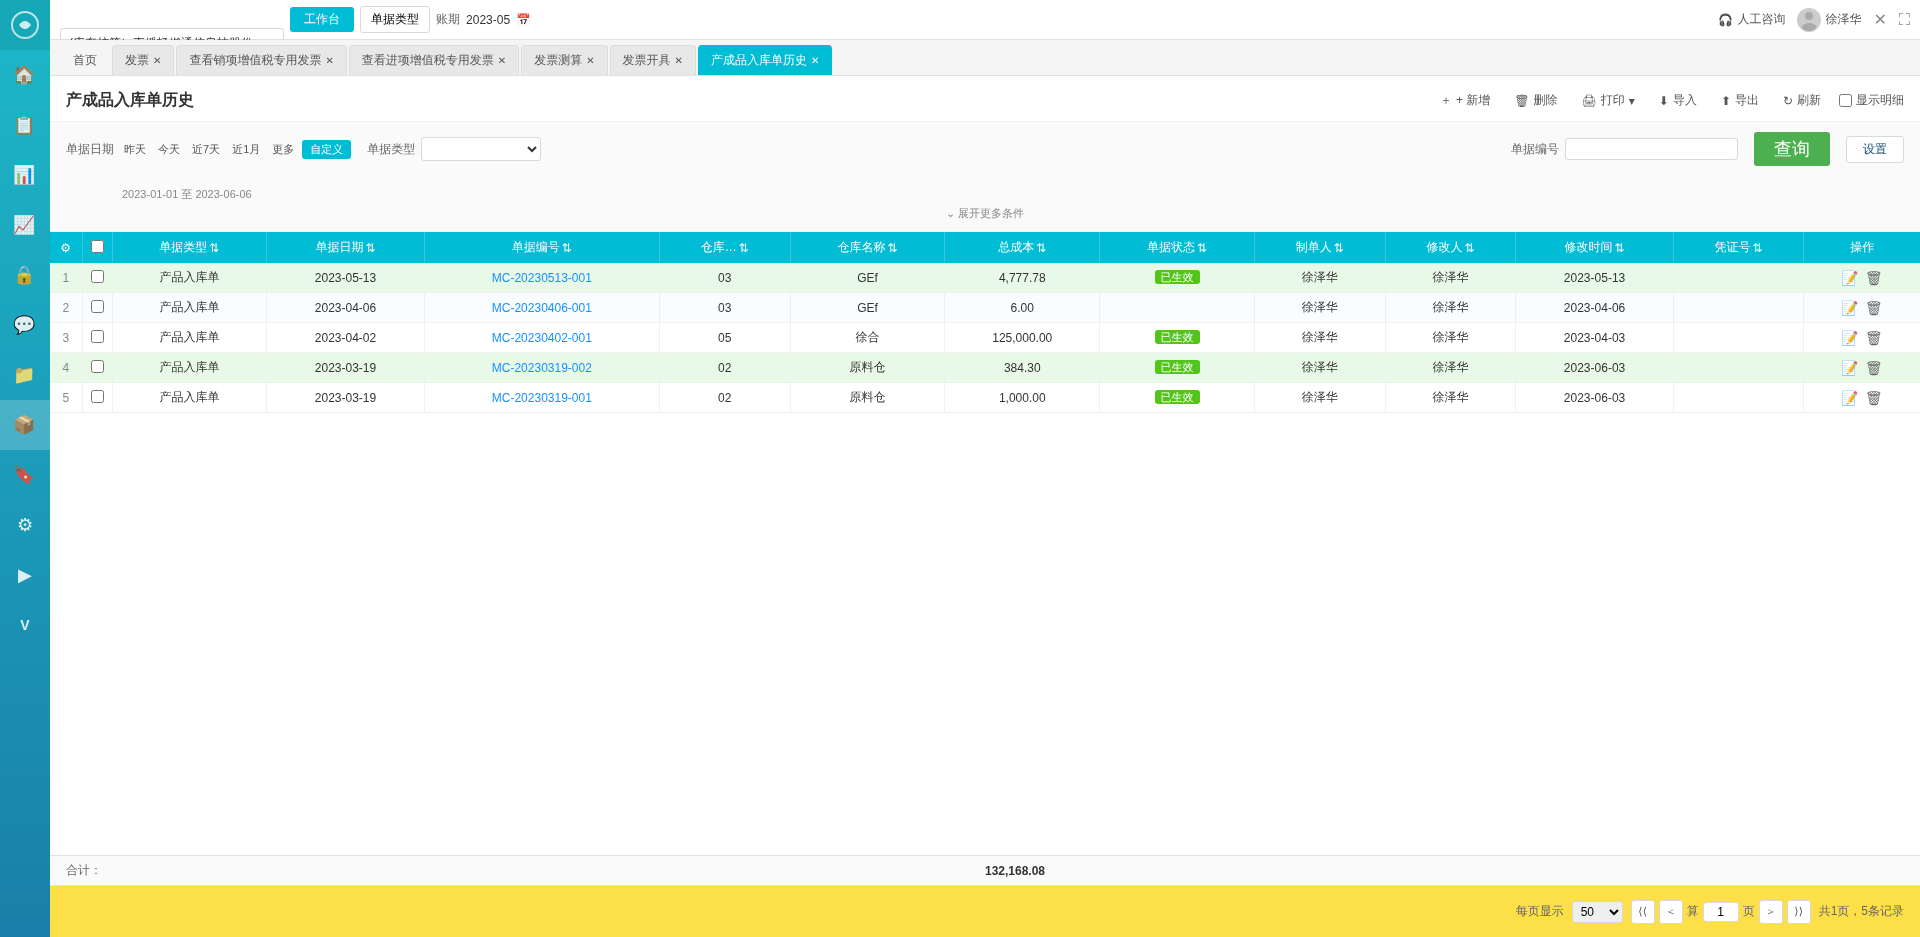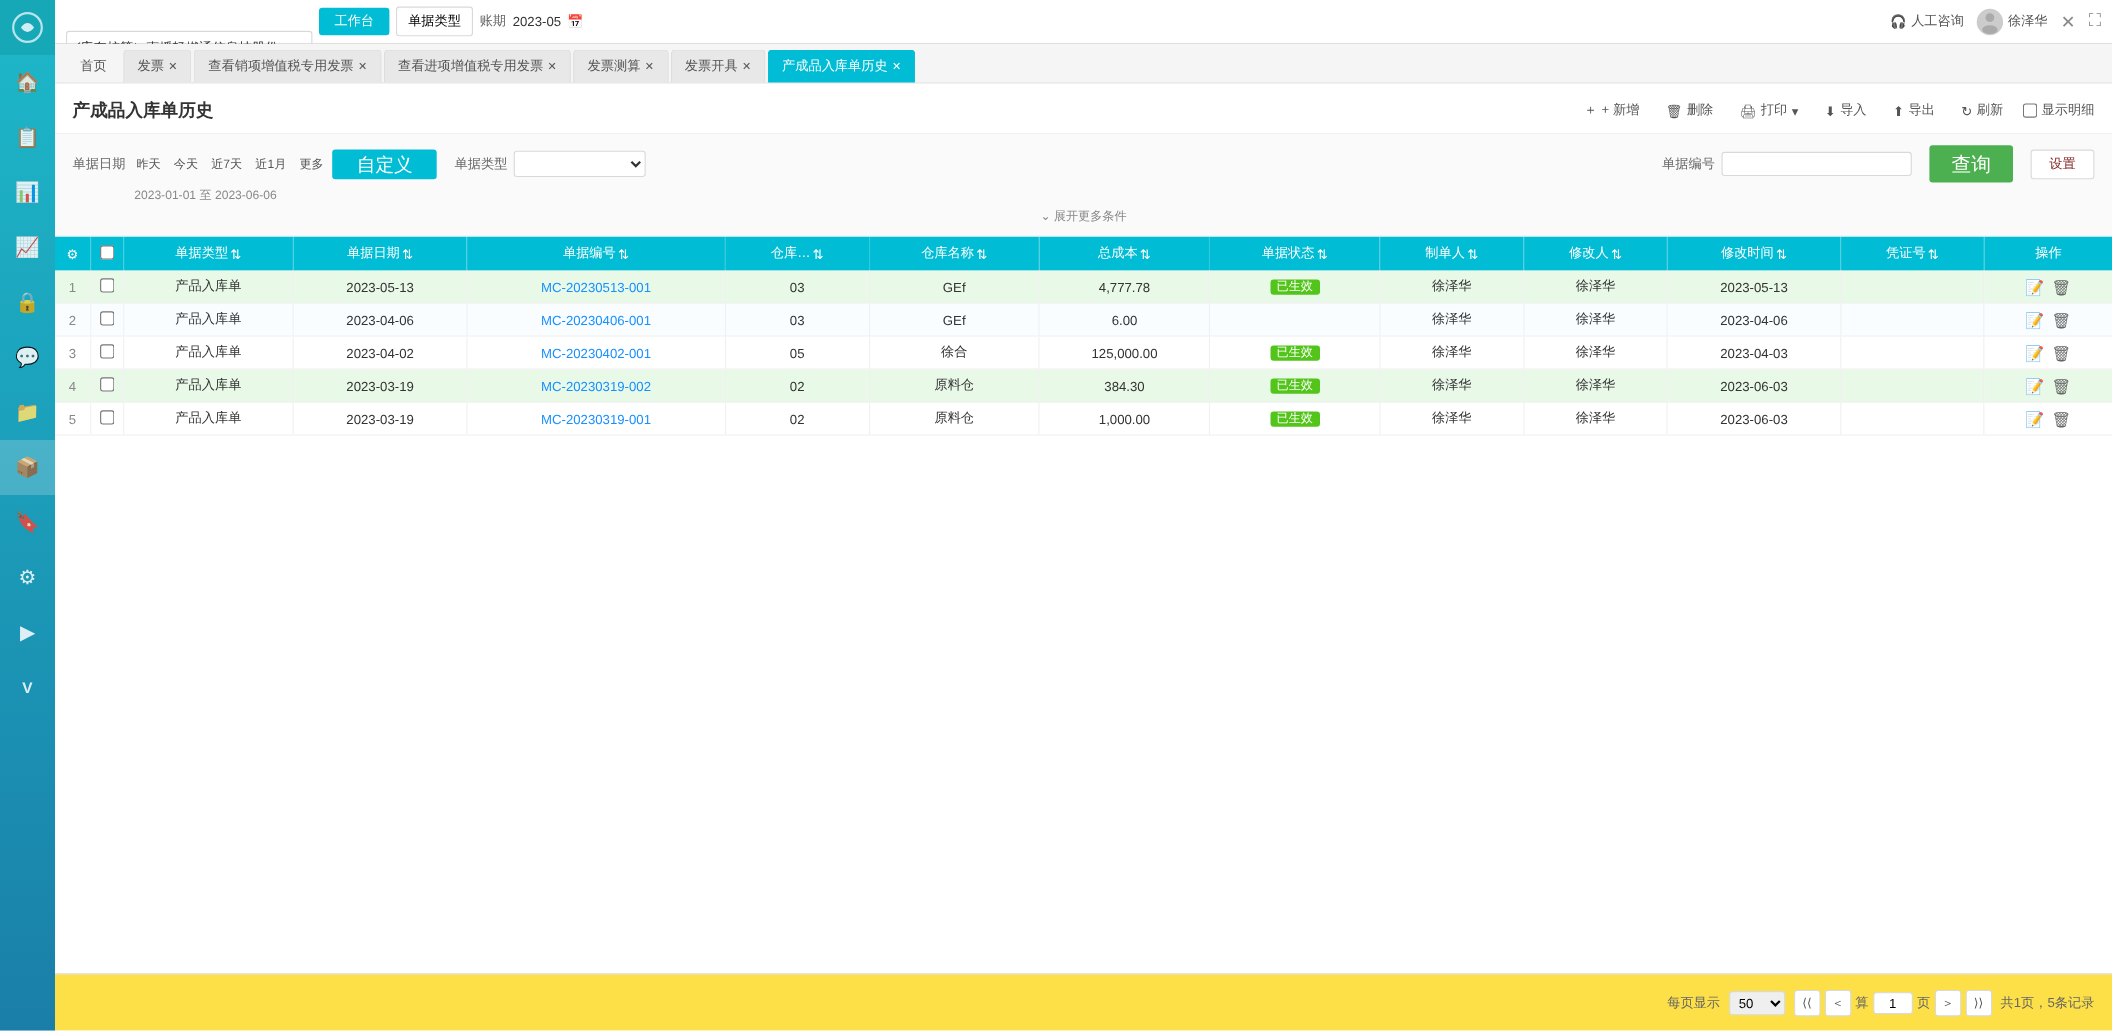--- a/index.html
+++ b/index.html
@@ -245,23 +245,23 @@
     .quick-btn {
       font-size: 11px;
       color: #555;
       cursor: pointer;
       padding: 1px 4px;
     }
     .custom-btn {
       background: #00bcd4;
       color: white;
       border: none;
-      padding: 2px 22px;
-      border-radius: 3px;
-      font-size: 17px;
+      padding: 2px 8px;
+      border-radius: 3px;
+      font-size: 11px;
       cursor: pointer;
     }
     .filter-date-range {
       font-size: 11px;
       color: #888;
     }
     .filter-select-group {
       display: flex;
       align-items: center;
       gap: 6px;
@@ -289,21 +289,21 @@
       background: #4caf50;
       color: white;
       border: none;
       padding: 5px 20px;
       border-radius: 3px;
       font-size: 18px;
       cursor: pointer;
     }
     .set-btn {
       background: white;
-      color: #7f1d1d;
+      color: #0c4a6e;
       border: 1px solid #d9d9d9;
       padding: 4px 16px;
       border-radius: 3px;
       font-size: 12px;
       cursor: pointer;
     }
     .expand-row {
       display: flex;
       justify-content: center;
       padding: 4px 0 0 0;
@@ -615,21 +615,21 @@
           </select>
           <span style="color:#888;font-size:11px;"></span>
         </div>
         <div class="filter-group">
           <span class="filter-label">单据编号</span>
           <input class="filter-input" type="text" style="">
         </div>
         <button class="query-btn">查询</button>
         <button class="set-btn">设置</button>
       </div>
-      <div style="margin-top:4px;">
+      <div style="margin-top:21px;">
         <span class="filter-date-range" style="margin-left:56px;">2023-01-01 至 2023-06-06</span>
       </div>
       <div class="expand-row">
         <span class="expand-link">
           <span>⌄</span>
           <span>展开更多条件</span>
         </span>
       </div>
     </div>
 
@@ -815,20 +815,24 @@
         <div class="op-icons">
           <span class="op-icon" title="编辑">📝</span>
           <span class="op-icon" title="删除">🗑</span>
         </div>
       </td>
     </tr>
           </tbody>
       </table>
     </div>
 
+    <div class="table-footer">
+      <span class="summary-label">合计：</span>
+      <span class="summary-value">132,168.08</span>
+    </div>
 
     <div class="pagination-bar">
       <span class="pagination-info">每页显示</span>
       <select class="pagination-select">
         <option value="50">50</option>
         <option value="100">100</option>
       </select>
       <div class="pagination-nav">
         <div class="page-nav-btn">⟨⟨</div>
         <div class="page-nav-btn">＜</div>

